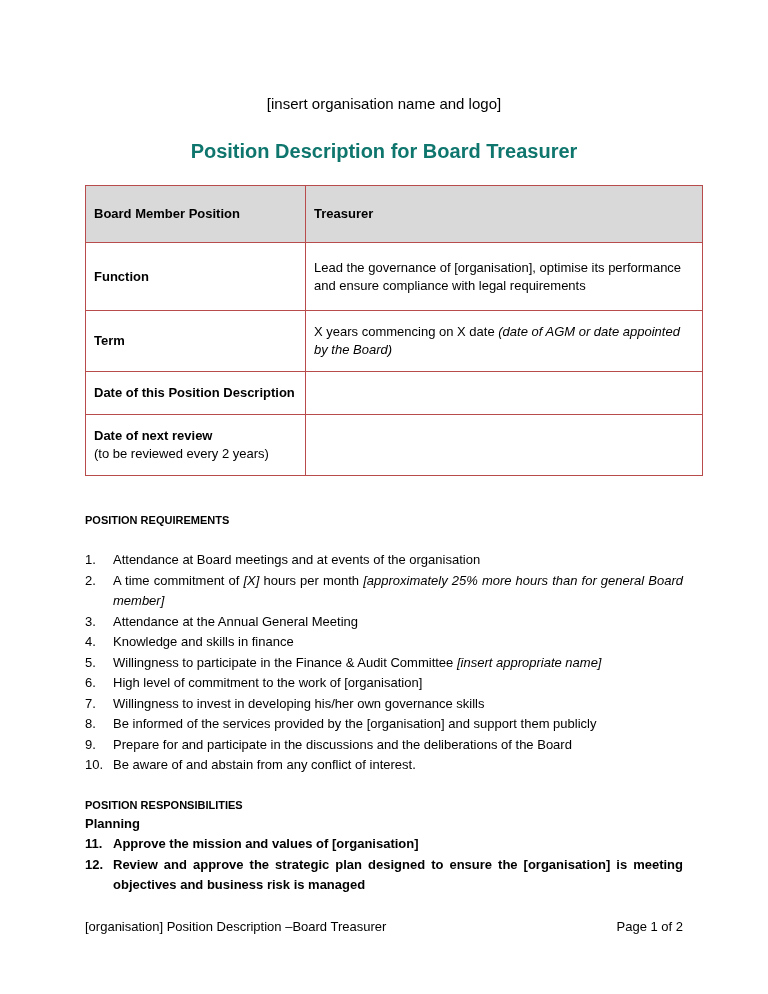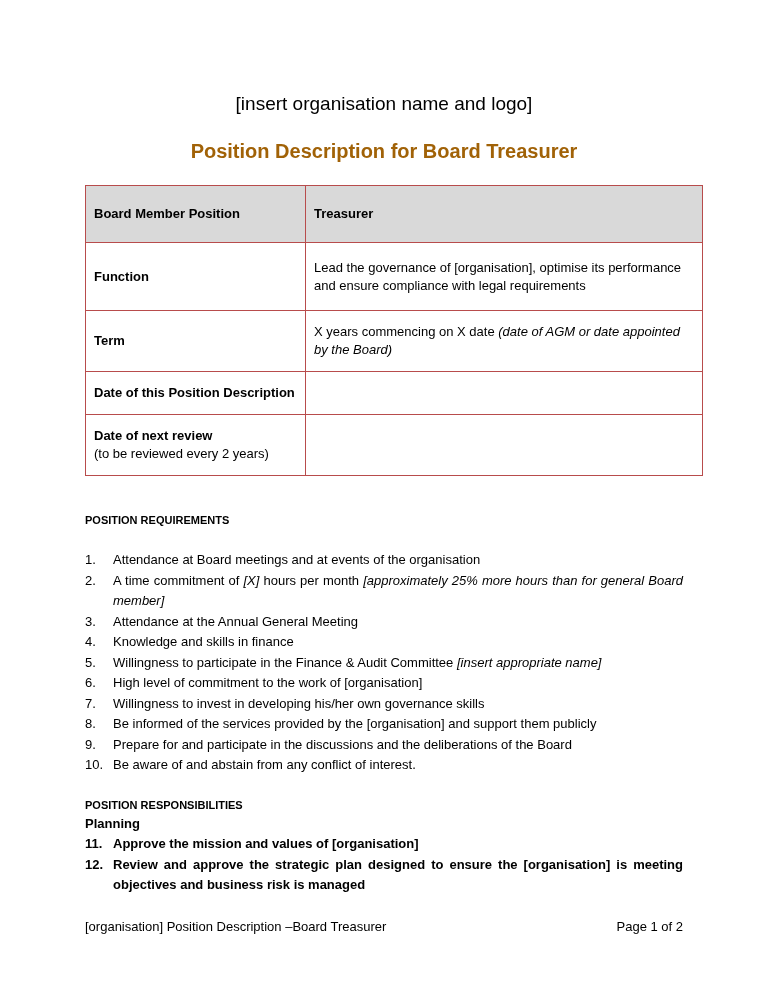--- a/index.html
+++ b/index.html
@@ -10,26 +10,26 @@
     position: relative;
     background: #ffffff;
     color: #000000;
     font-family: "Liberation Sans", sans-serif;
     font-size: 13px;
     padding: 94px 85px 0 85px;
     overflow: hidden;
   }
   .org-line {
     text-align: center;
-    font-size: 19px;
+    font-size: 15px;
     line-height: 19px;
   }
   .doc-title {
     text-align: center;
-    color: #a16207;
+    color: #0f766e;
     font-size: 20px;
     font-weight: bold;
     margin-top: 26px;
     line-height: 24px;
   }
   table.ptable {
     border-collapse: collapse;
     width: 618px;
     margin-top: 22px;
     table-layout: fixed;

